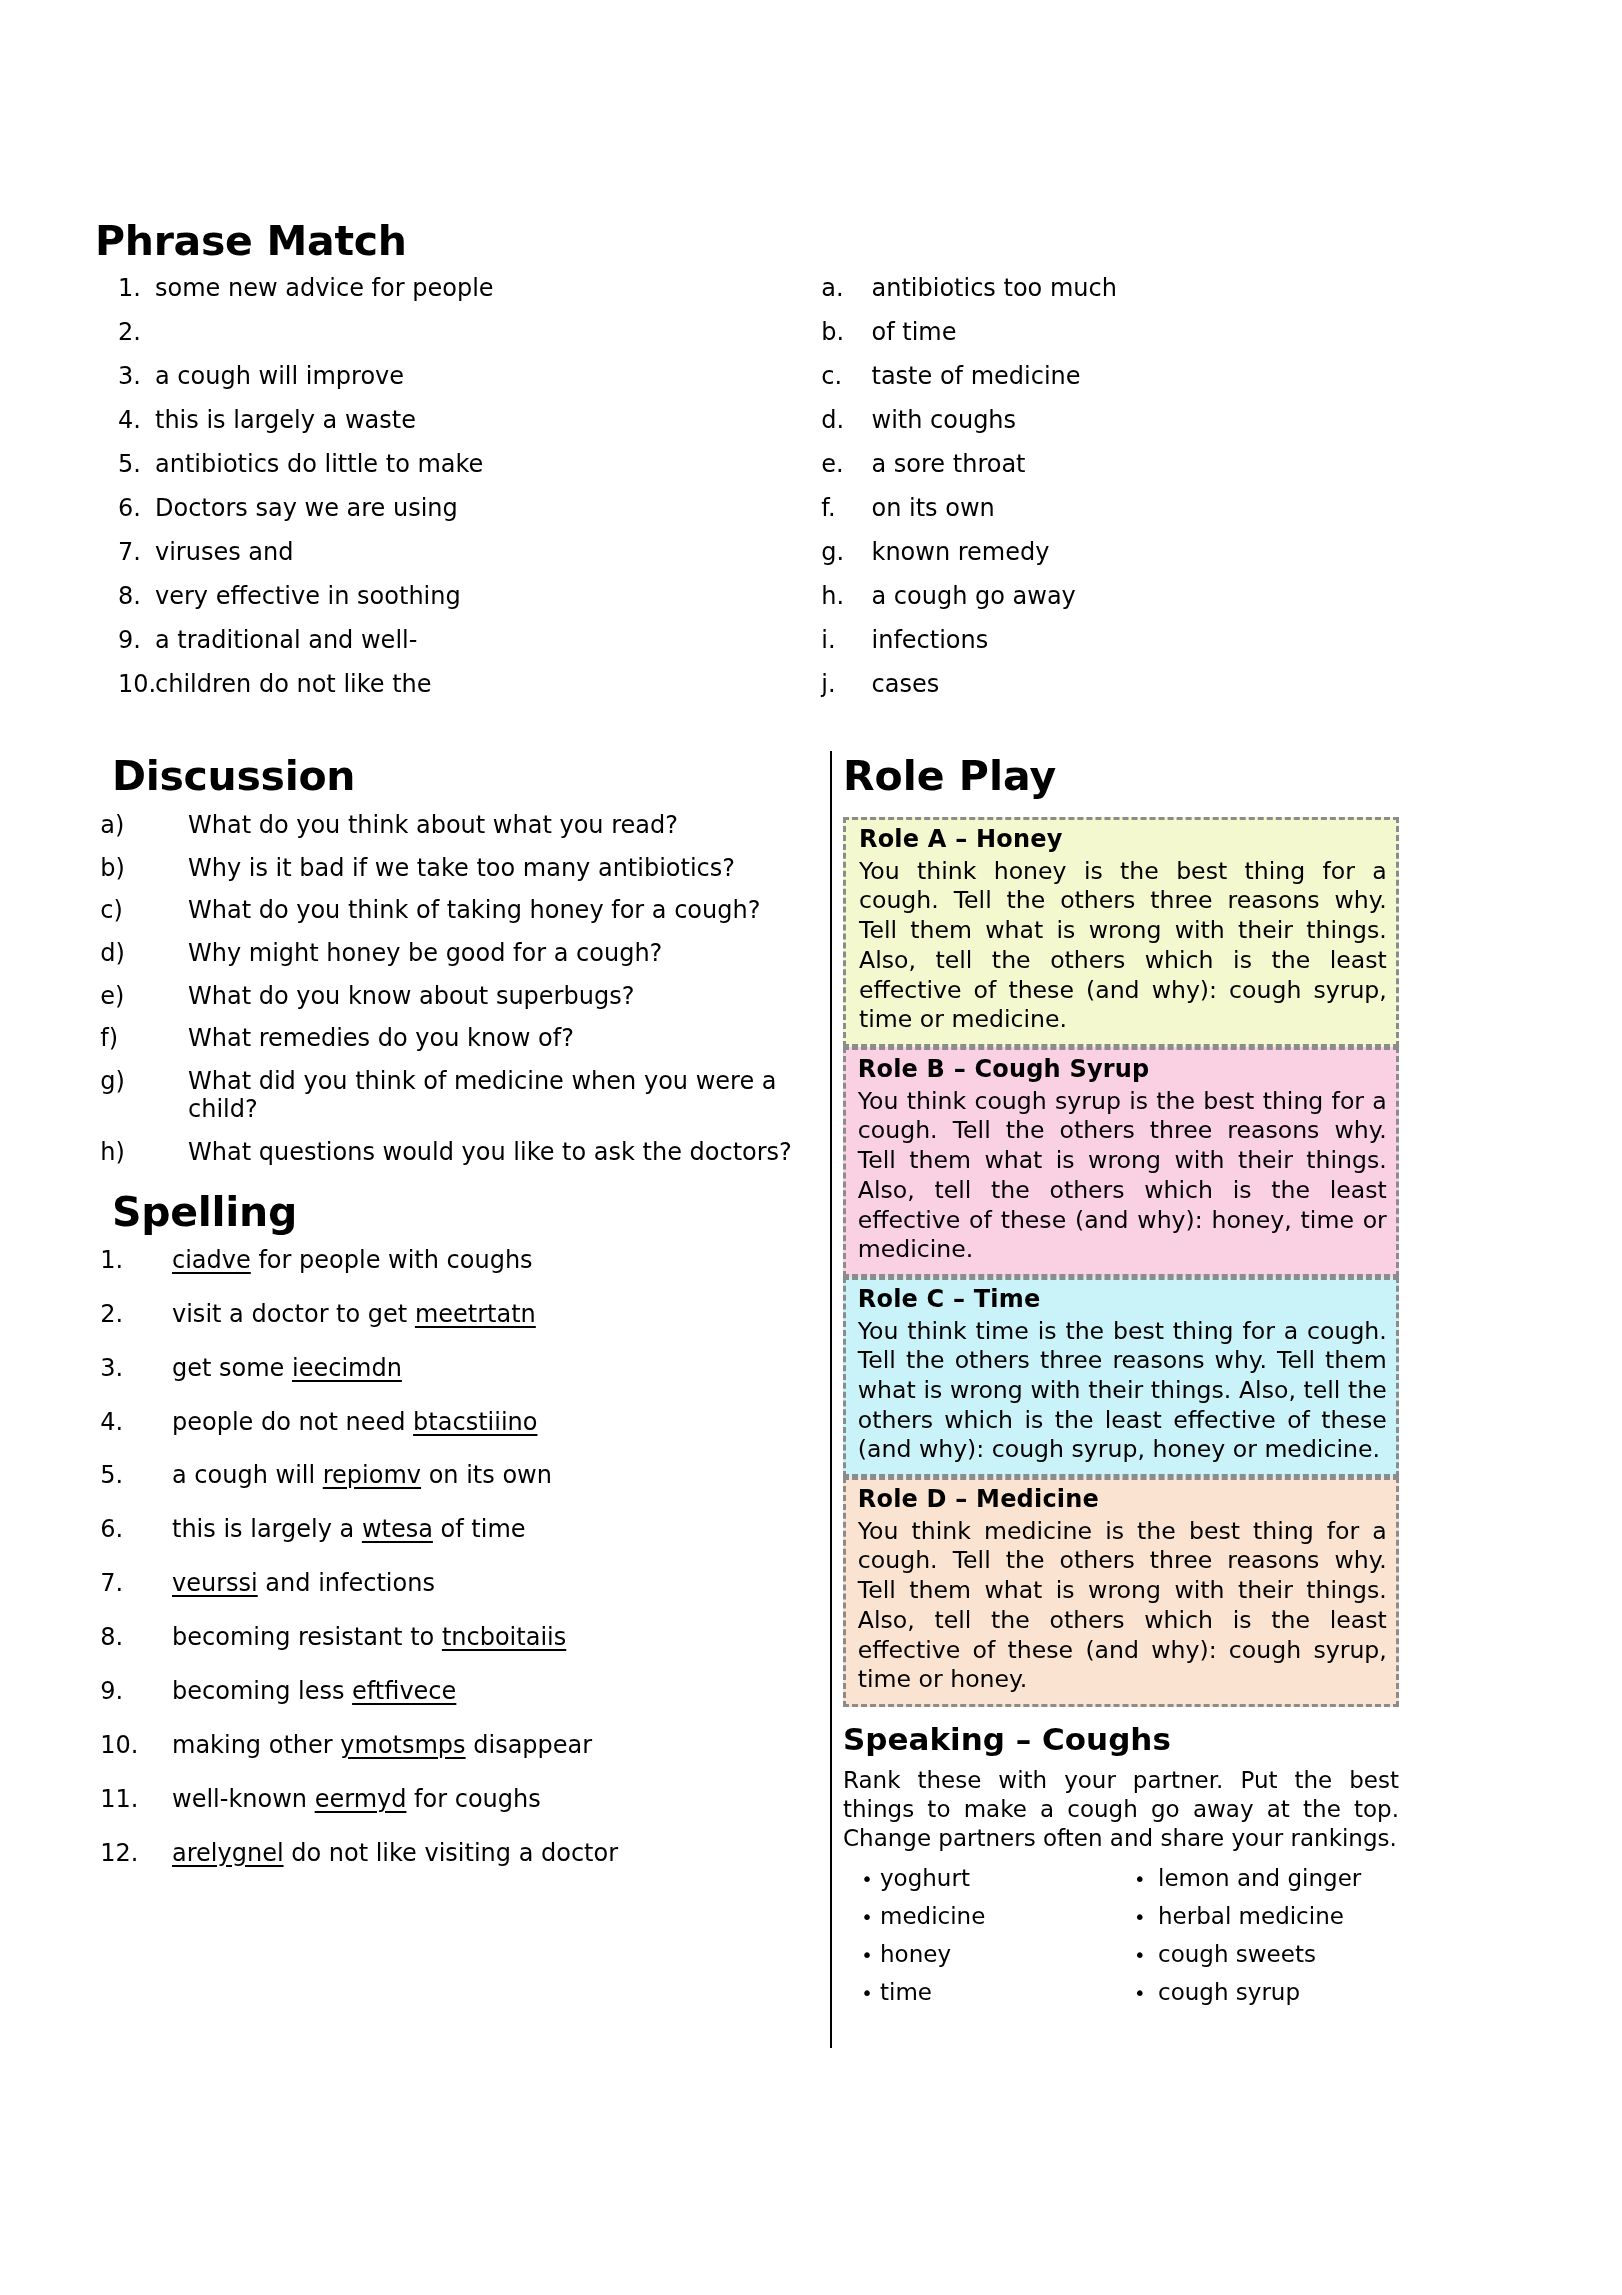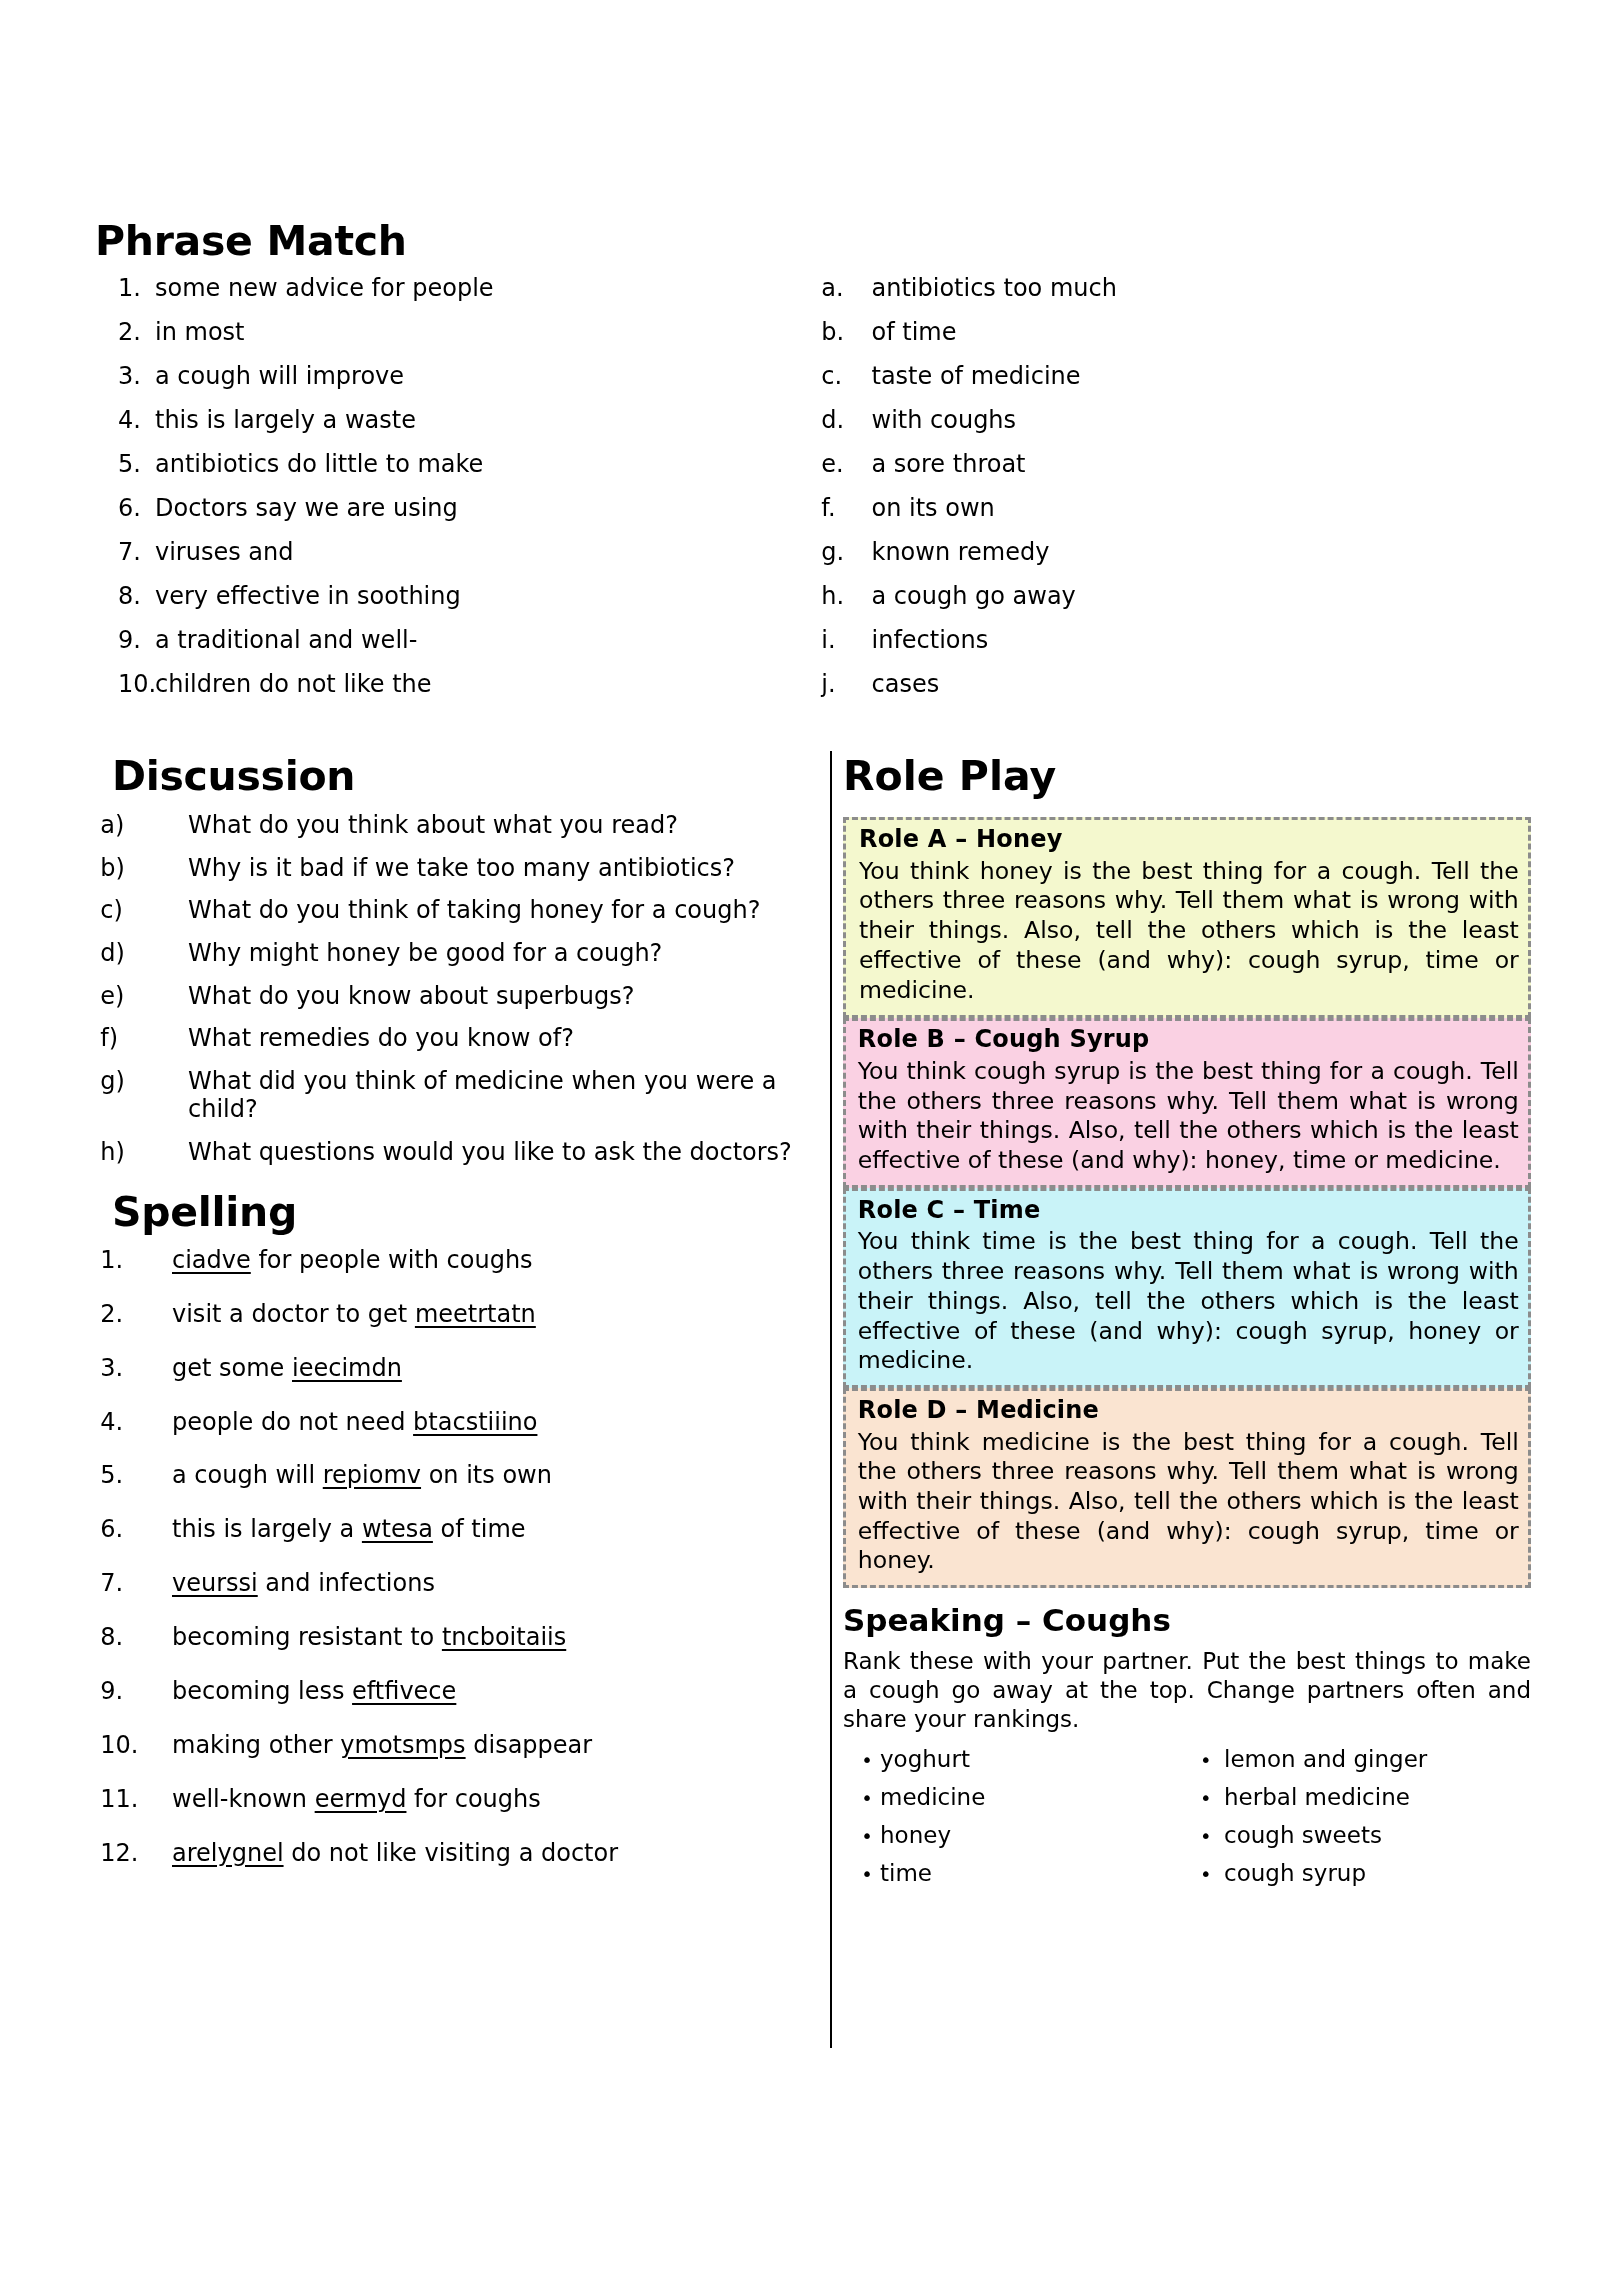--- a/index.html
+++ b/index.html
@@ -105,21 +105,21 @@
     padding-left: 5.2px;
   }
   .sp-text { flex: 1 1 auto; }
   .jumble { text-decoration: underline; text-underline-offset: 3.9px; }
 
   
   .right-col {
     position: absolute;
     left: 843px;
     top: 754px;
-    width: 688px;
+    width: 556px;
   }
   h1.rp-title {
     font-size: 41px;
     font-weight: bold;
     margin: 0 0 18.3px 0;
     line-height: 1.1;
   }
   .role-box {
     border: 3.3px dashed #8c8c8c;
     padding: 3.9px 9.2px 9.2px 11.8px;
@@ -181,21 +181,20 @@
     <h1 class="section-title">Phrase Match</h1>
     <div class="pm-cols">
 
       <div class="pm-col">
         <div class="pm-row">
             <span class="pm-marker">1.</span>
             <span class="pm-text">some new advice for people</span>
           </div>
         <div class="pm-row">
             <span class="pm-marker">2.</span>
-            <span class="pm-text">in most</span>
           </div>
         <div class="pm-row">
             <span class="pm-marker">3.</span>
             <span class="pm-text">a cough will improve</span>
           </div>
         <div class="pm-row">
             <span class="pm-marker">4.</span>
             <span class="pm-text">this is largely a waste</span>
           </div>
         <div class="pm-row">

